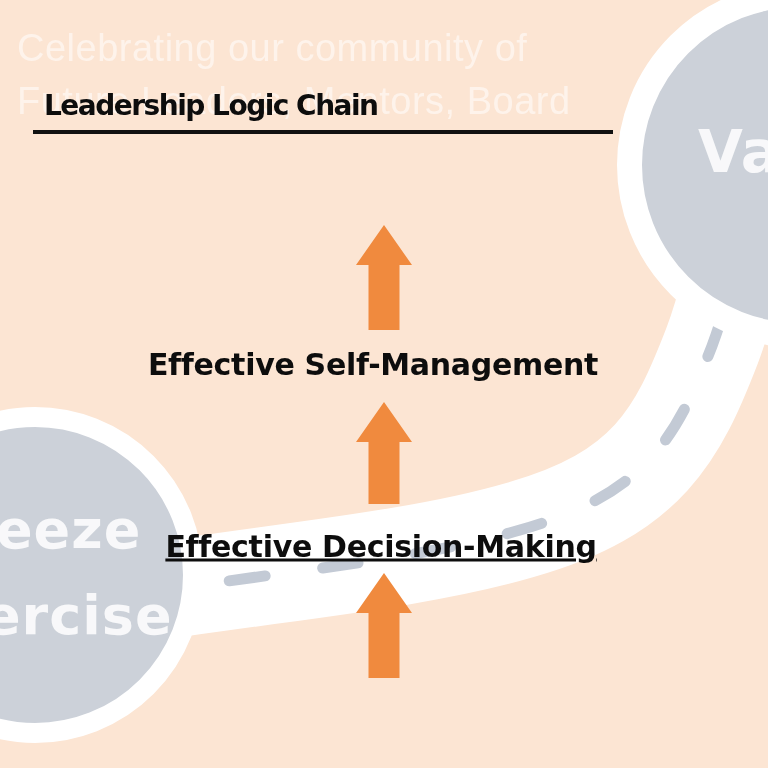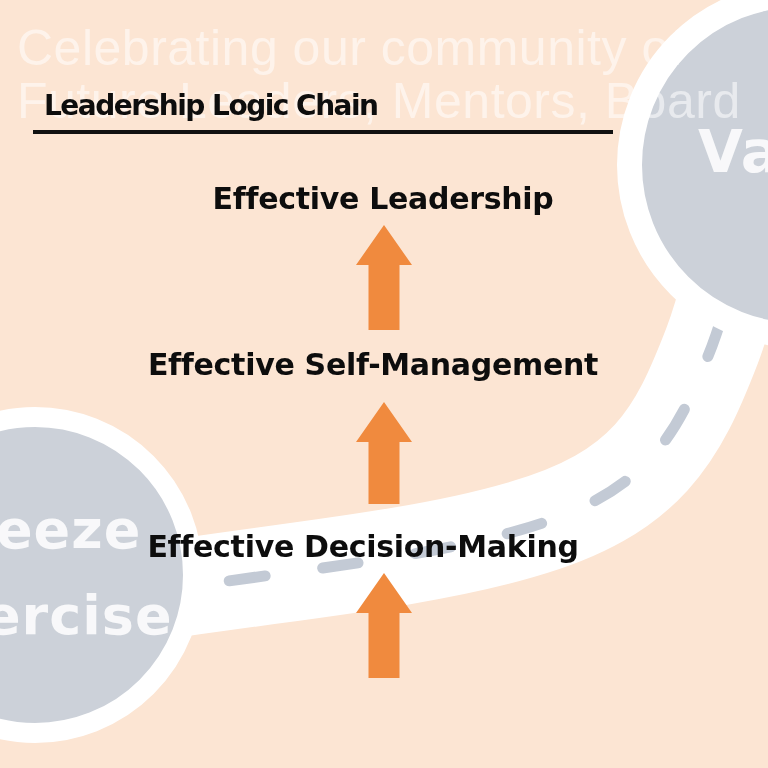--- a/index.html
+++ b/index.html
@@ -32,21 +32,21 @@
   .ct-eeze{left:-4px;top:498px;font-size:54px;}
   .ct-ercise{left:-16px;top:584px;font-size:54px;}
   .ct-va{left:698px;top:118px;font-size:58px;}
   .faded-text{
     position:absolute;
     left:17px;top:22px;
     z-index:4;
     color:rgba(255,255,255,0.55);
     font-family:"Liberation Sans", sans-serif;
     font-weight:normal;
-    font-size:50px;
+    font-size:38px;
     line-height:53px;
     letter-spacing:0.5px;
     white-space:nowrap;
   }
   .page-title{
     position:absolute;
     left:44px;top:80px;
     z-index:5;
     color:#0d0d0d;
     font-weight:bold;
@@ -67,21 +67,21 @@
     z-index:6;
     transform:translate(-50%,-50%);
     color:#0d0d0d;
     font-weight:bold;
     font-size:30px;
     letter-spacing:-0.3px;
     white-space:nowrap;
   }
   .lbl-0{left:383px;top:198px;}
   .lbl-1{left:373px;top:364px;}
-  .lbl-2{left:363px;top:546px;}
+  .lbl-2{left:381px;top:546px;text-decoration:underline;}
   .lbl-3{left:384px;top:708px;}
 </style>
 </head>
 <body>
 
 <div class="canvas">
 
   <svg class="road-svg" width="768" height="768" viewBox="0 0 768 768">
 
     <path d="M 30 614 C 210 576 390 568 520 530 C 648 494 678 434 712 346 C 736 282 742 222 762 138" fill="none" stroke="#ffffff" stroke-width="98"></path>
@@ -101,17 +101,16 @@
   <div class="circle-text ct-va">Va</div>
 
   <div class="faded-text">
     <div>Celebrating our community of</div>
     <div>Future Leaders, Mentors, Board</div>
   </div>
 
   <div class="page-title">Leadership Logic Chain</div>
   <div class="title-underline"></div>
 
-  <div class="step-label lbl-0">Effective Leadership</div>
   <div class="step-label lbl-1">Effective Self-Management</div>
   <div class="step-label lbl-2">Effective Decision-Making</div>
 
 </div>
 
 </body></html>

